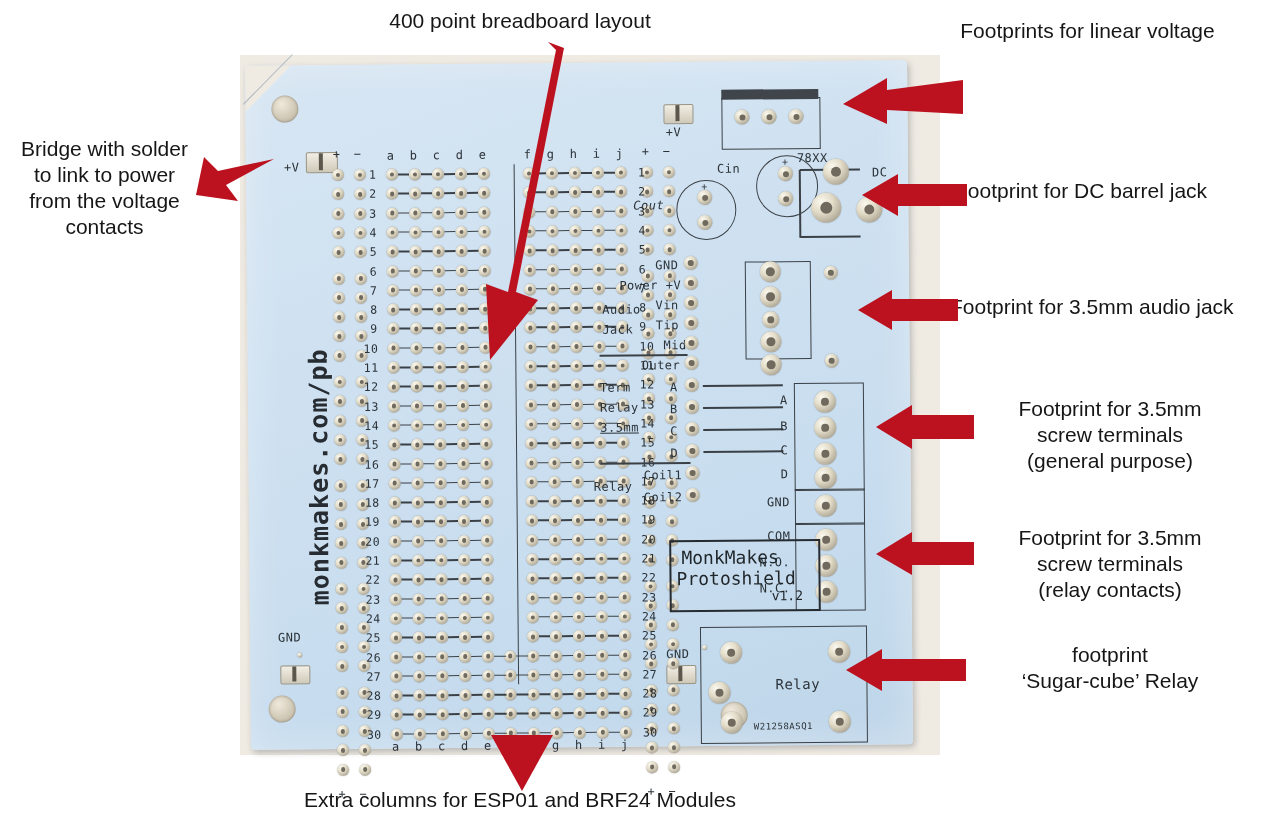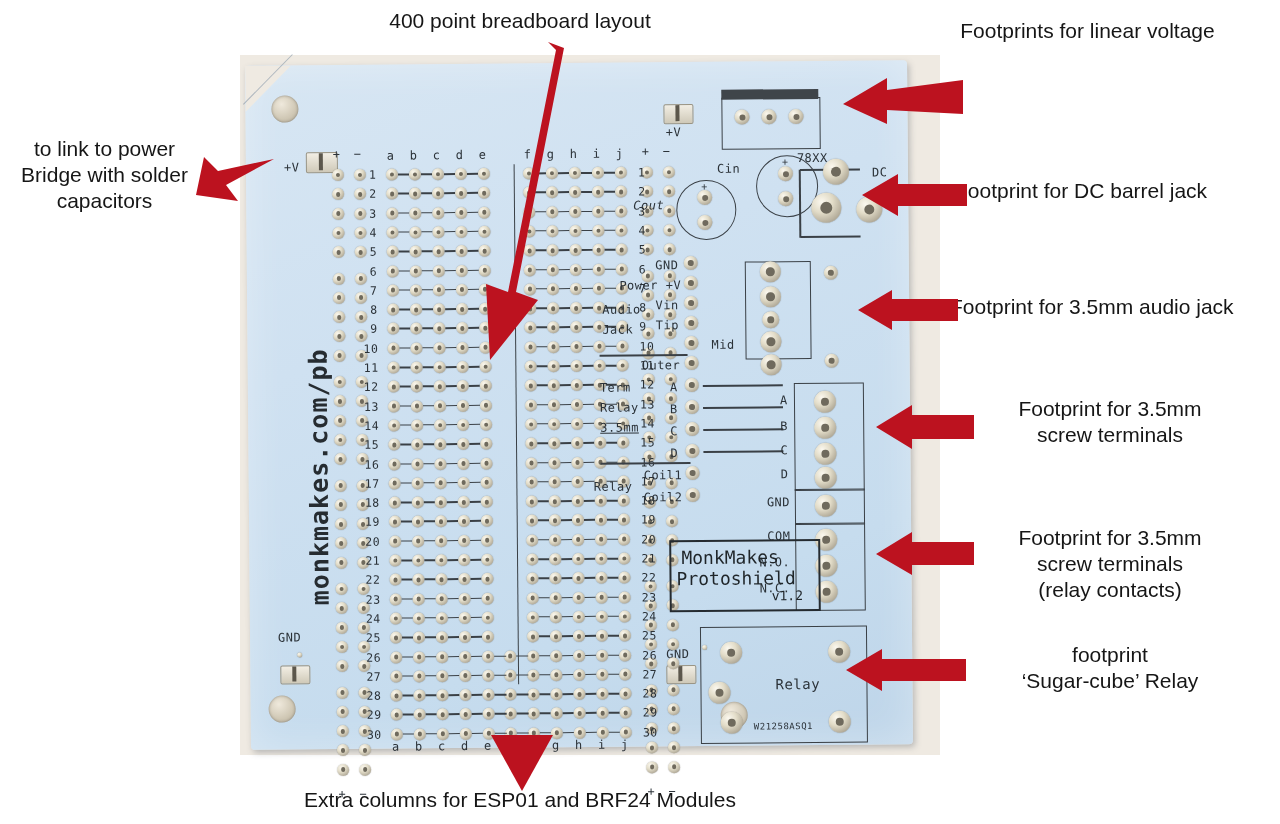--- a/index.html
+++ b/index.html
@@ -1772,21 +1772,21 @@
           <div class="hole"></div>
         </div>
         <div class="silk " style="left: 408.4px; top: 236px;">Vin</div>
         <div class="pad" style="left: 437px; top: 234px; width: 14px; height: 14px;">
           <div class="hole"></div>
         </div>
         <div class="silk " style="left: 408.4px; top: 256px;">Tip</div>
         <div class="pad" style="left: 437px; top: 254px; width: 14px; height: 14px;">
           <div class="hole"></div>
         </div>
-        <div class="silk " style="left: 416px; top: 276px; margin-left: 48px;">Mid</div>
+        <div class="silk " style="left: 416px; top: 276px;">Mid</div>
         <div class="pad" style="left: 437px; top: 274px; width: 14px; height: 14px;">
           <div class="hole"></div>
         </div>
         <div class="silk " style="left: 394px; top: 296px;">Outer</div>
         <div class="pad" style="left: 437px; top: 294px; width: 14px; height: 14px;">
           <div class="hole"></div>
         </div>
         <div class="silk " style="left: 355px; top: 240px;">Audio</div>
         <div class="silk " style="left: 355px; top: 260px;">Jack</div>
         <div class="conn" style="left: 352px; top: 292px; width: 88px;"></div>
@@ -1918,36 +1918,38 @@
 
 <div class="ann" style="left:355px;top:8px;width:330px;">
   <span>400 point breadboard layout</span>
 </div>
 
 <div class="ann" style="left:895px;top:18px;width:385px;">
   <div>Footprints for linear voltage</div>
 </div>
 
 <div class="ann left" style="left:2px;top:136px;width:205px;">
+  <div>Bridge with solder</div>
   <div>to link to power</div>
-  <div>Bridge with solder</div>
-  <div>capacitors</div>
+  <div>from the voltage</div>
+  <div>contacts</div>
 </div>
 
 <div class="ann" style="left:955px;top:178px;width:325px;text-align:left;">
   <span>Footprint for DC barrel jack</span>
 </div>
 
 <div class="ann" style="left:950px;top:294px;width:330px;text-align:left;">
   <span>Footprint for 3.5mm audio jack</span>
 </div>
 
 <div class="ann" style="left:965px;top:396px;width:290px;">
   <div>Footprint for 3.5mm</div>
   <div>screw terminals</div>
+  <div>(general purpose)</div>
 </div>
 
 <div class="ann" style="left:965px;top:525px;width:290px;">
   <div>Footprint for 3.5mm</div>
   <div>screw terminals</div>
   <div>(relay contacts)</div>
 </div>
 
 <div class="ann" style="left:965px;top:642px;width:290px;">
   <div>footprint</div>

